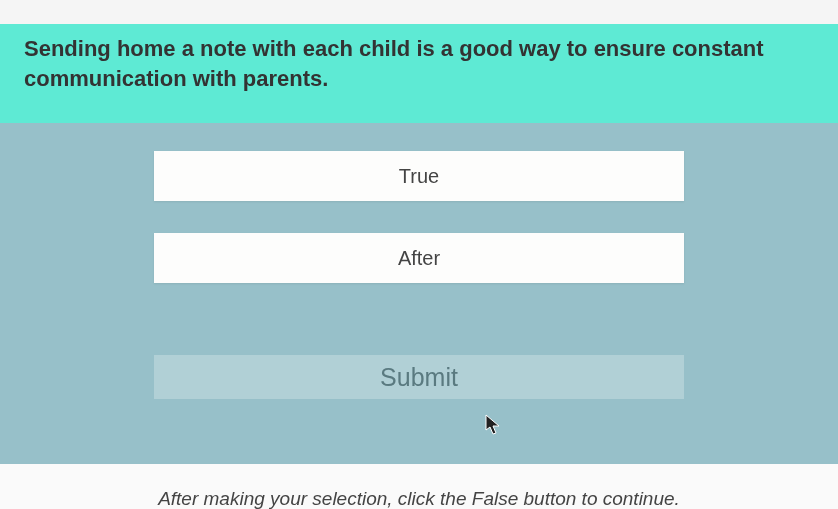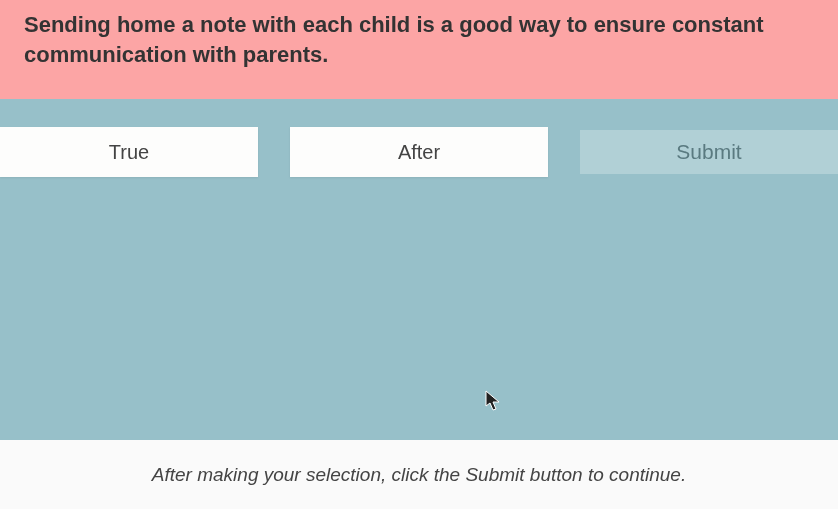--- a/index.html
+++ b/index.html
@@ -20,25 +20,26 @@
       background: #97c0c9;
       padding: 0;
       position: relative;
     }
     .question-text {
       font-size: 22px;
       font-weight: 700;
       color: #333;
       padding: 10px 23px 30px 24px;
       line-height: 1.35;
-      background: #fca5a5;
+      background: #5eead4;
+      margin-top: 24px;
     }
     .options-wrapper {
       display: flex;
-      flex-direction: row;
+      flex-direction: column;
       align-items: center;
       gap: 32px;
       padding-top: 28px;
     }
     .option-button {
       width: 530px;
       height: 50px;
       background: #fdfdfc;
       border: none;
       font-size: 20px;
@@ -48,27 +49,28 @@
       align-items: center;
       justify-content: center;
       font-family: inherit;
       box-shadow: 0 1px 2px rgba(0,0,0,0.08);
     }
     .submit-button {
       width: 530px;
       height: 44px;
       background: rgba(255,255,255,0.25);
       border: none;
-      font-size: 21px;
+      font-size: 25px;
       color: #5a7a80;
       cursor: pointer;
       display: flex;
       align-items: center;
       justify-content: center;
       font-family: inherit;
+      margin-top: 40px;
     }
     .instruction-bar {
       width: 100%;
       height: 69px;
       background: #fafafa;
       display: flex;
       align-items: center;
       justify-content: center;
     }
     .instruction-text {
@@ -96,14 +98,14 @@
   </div>
 
   <div class="cursor-icon">
     <svg width="18" height="22" viewBox="0 0 18 22">
       <path d="M1 1 L1 16 L5 13 L8 20 L11 19 L8 12 L14 12 Z" fill="#222" stroke="#fff" stroke-width="1"></path>
     </svg>
   </div>
 </div>
 
 <div class="instruction-bar">
-  <div class="instruction-text">After making your selection, click the Submit button to continue.</div>
+  <div class="instruction-text">After making your selection, click the False button to continue.</div>
 </div>
 
 </body></html>

